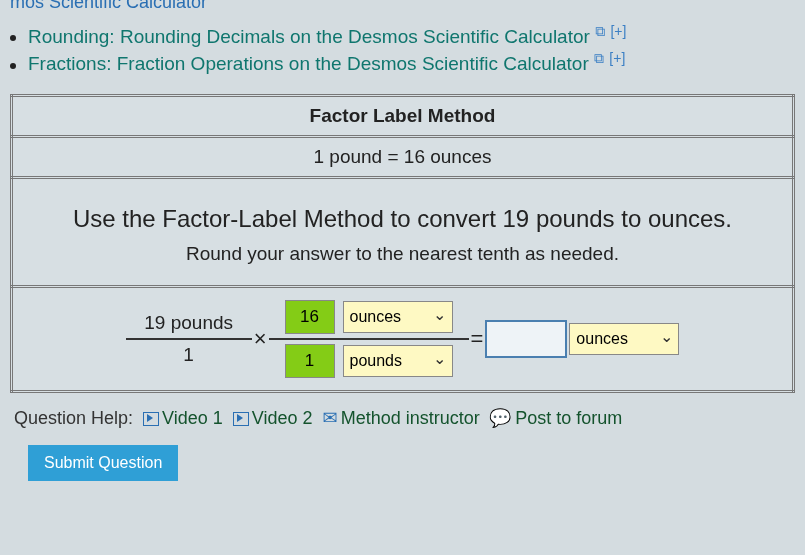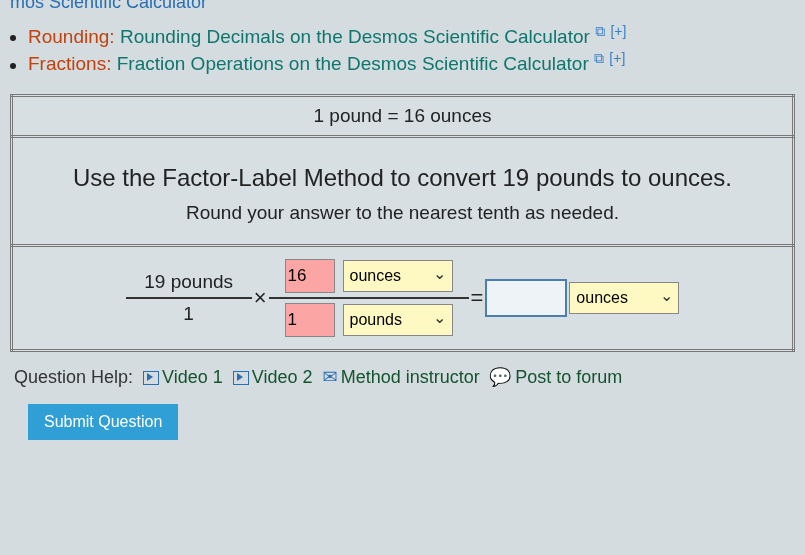--- a/index.html
+++ b/index.html
@@ -24,21 +24,21 @@
   }
   ul.links {
     margin: 4px 0 18px 18px;
     padding: 0;
   }
   ul.links li {
     font-size: 19px;
     margin: 2px 0;
     color:#222;
   }
-  ul.links li .lbl { color:#c2410c; }
+  ul.links li .lbl { color:#0f766e; }
   ul.links li a { color:#0f766e; text-decoration:none; }
   .ext-icon, .expand { color:#3b7fc4; font-size:14px; vertical-align: super; }
 
   table.qbox {
     width: 100%;
     border-collapse: collapse;
     border: 3px double #777;
     background:#d7dfe3;
   }
   table.qbox td {
@@ -73,22 +73,22 @@
   .frac .bar {
     width:100%;
     border-top:2px solid #333;
   }
   .frac.first .num, .frac.first .den { min-width:110px; font-size:19px;}
   .times, .equals { font-size:22px; }
 
   .row-line { display:flex; align-items:center; gap:8px; padding:4px 0; }
   .num-input {
     width:44px; height:30px;
-    border:1px solid #888; background:#fca5a5;
-    font-size:17px; 
+    border:1px solid #888; background:#84cc16;
+    font-size:17px; text-align:center;
   }
   .sel {
     height:32px; border:1px solid #888; background:#fef9c3;
     font-size:16px; padding:0 22px 0 6px;
     appearance:none;
     min-width:110px;
     text-align:left;
   }
   .sel-wrap { position:relative; display:inline-block;}
   .sel-wrap::after {
@@ -154,20 +154,23 @@
   <li>
     <span class="lbl">Fractions:</span>
     <a href="#">Fraction Operations on the Desmos Scientific Calculator</a>
     <span class="ext-icon">⧉</span>
     <span class="expand">[+]</span>
   </li>
 </ul>
 
 <table class="qbox">
   <tbody>
+        <tr>
+    <td class="title-cell">Factor Label Method</td>
+  </tr>
   <tr>
     <td class="sub-cell">1 pound = 16 ounces</td>
   </tr>
   <tr>
     <td style="border-bottom:3px double #777;">
       <span class="instr">Use the Factor-Label Method to convert 19 pounds to ounces.</span>
       <span class="instr2">Round your answer to the nearest tenth as needed.</span>
     </td>
   </tr>
   <tr>

